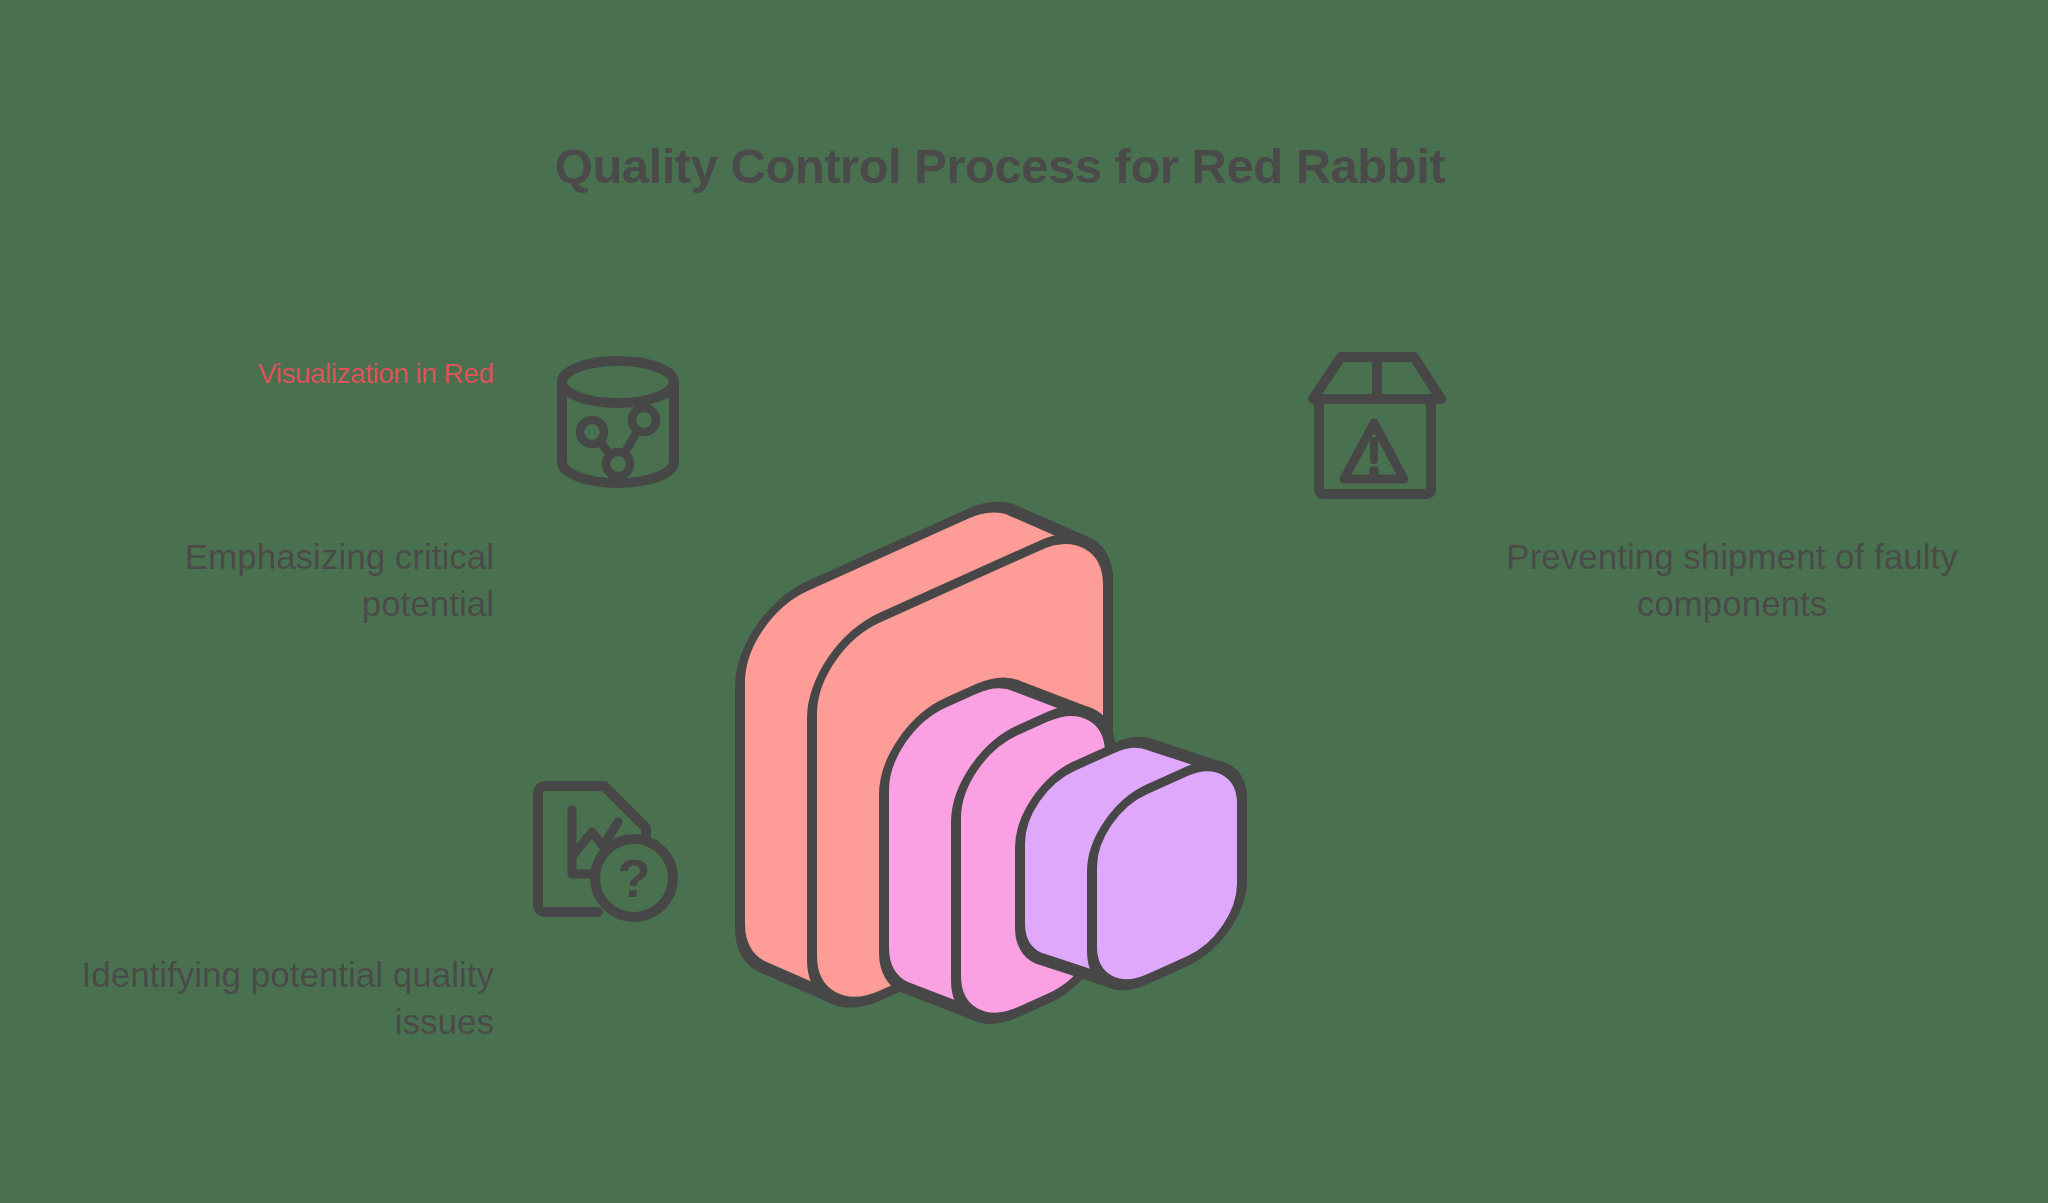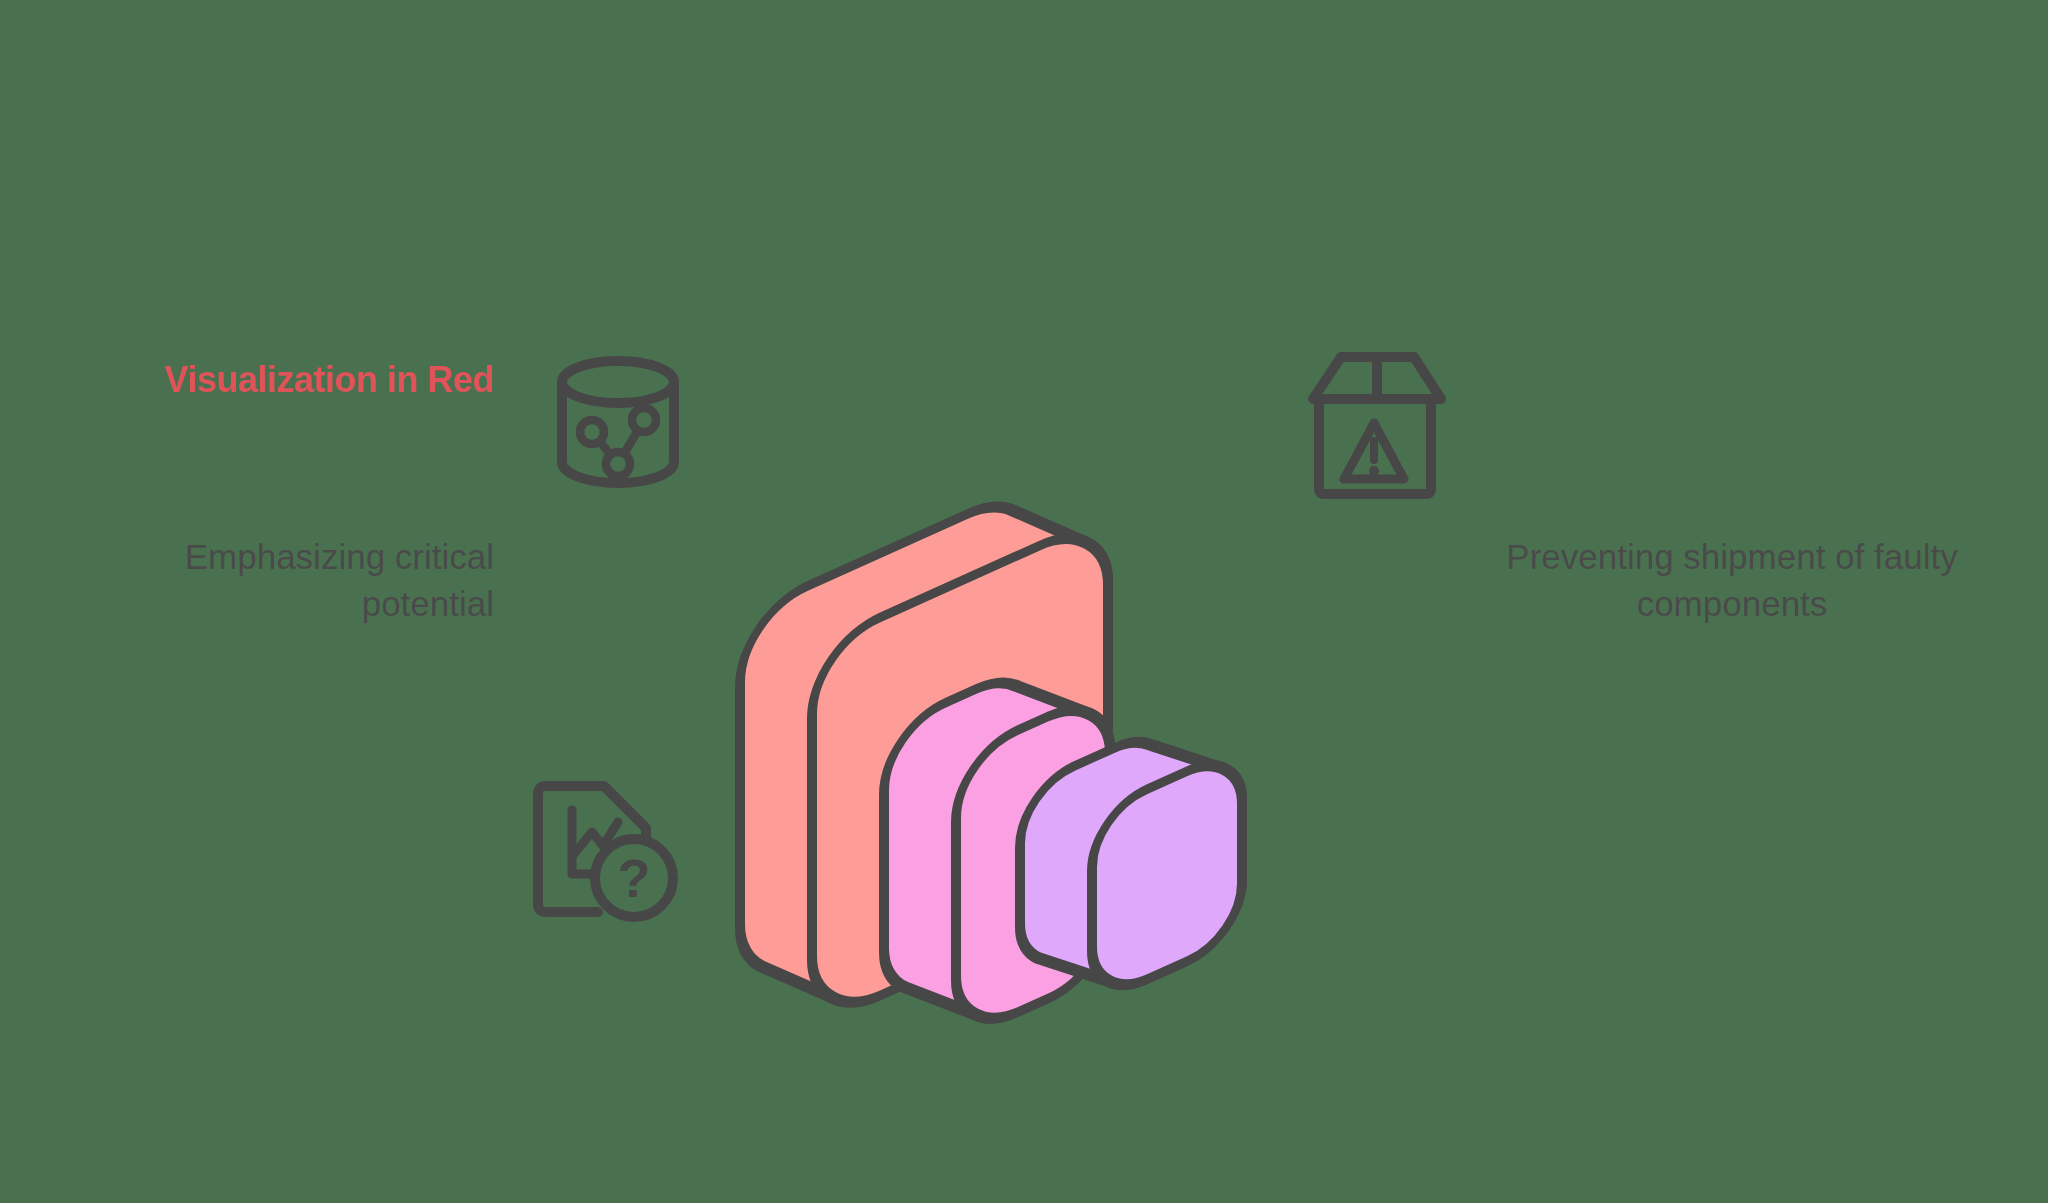--- a/index.html
+++ b/index.html
@@ -6,21 +6,21 @@
   .canvas{
     position:relative; width:2048px; height:1203px; overflow:hidden;
     background: var(--bg, #4A714F);
     font-family: "Liberation Sans", sans-serif;
   }
   .title{
     position:absolute; left:450px; top:138px; width:1100px;
     text-align:center; font-size:49px; font-weight:700; letter-spacing:-0.5px;
   }
   .heading{
-    position:absolute; font-size:36px; font-weight:700; letter-spacing:-0.5px;
+    position:absolute; font-size:28px; font-weight:400; letter-spacing:-0.5px;
     line-height:1.58;
   }
   .desc{
     position:absolute; font-size:35px; font-weight:400; line-height:1.34;
   }
   .right-al{ text-align:right; }
   .left-al{ text-align:left; }
   .h-vis{ left:54px;  top:352px; width:440px; }
   .d-vis{ left:54px;  top:534px; width:440px; }
   .h-fmea{ left:54px; top:845px; width:440px; line-height:1.25; }
@@ -28,24 +28,26 @@
   .h-dmg{ left:1492px; top:352px; width:330px; }
   .d-dmg{ left:1492px; top:534px; width:480px;text-align:center; }
   svg.art{ position:absolute; left:0; top:0; }
   .ink-line{ stroke: var(--ink, #474747); fill:none; }
 </style>
 </head>
 <body>
 
 <div class="canvas">
 
+  <div class="title" style="color: rgb(74, 74, 74);">Quality Control Process for Red Rabbit</div>
 
   <div class="heading right-al h-vis" style="color: rgb(224, 83, 88);">Visualization in Red</div>
   <div class="desc right-al d-vis" style="color: rgb(74, 74, 74);">Emphasizing critical potential</div>
 
+  <div class="desc right-al d-fmea" style="color: rgb(74, 74, 74);">Identifying potential quality issues</div>
 
   <div class="desc left-al d-dmg" style="color: rgb(74, 74, 74);">Preventing shipment of faulty components</div>
 
   <svg class="art" width="2048" height="1203" viewBox="0 0 2048 1203">
 
     <g stroke-width="10" stroke-linejoin="round" stroke-linecap="round">
 
       <g transform="matrix(1,-0.45,0,1,812,648)">
         <path stroke="#474747" d="M -72 4 A 68 68 0 0 1 -4 -64 L 156 -64 A 68 68 0 0 1 201.2 -46.8 L 273.2 17.2 A 68 68 0 0 1 296 68 L 296 310 A 68 68 0 0 1 228 378 L 68 378 A 68 68 0 0 1 22.8 360.8 L -49.2 296.8 A 68 68 0 0 1 -72 246 Z" fill="#FE9D97"></path>
         <rect x="0" y="0" width="296" height="378" rx="68" ry="68" stroke="#474747" fill="#FE9D97"></rect>

